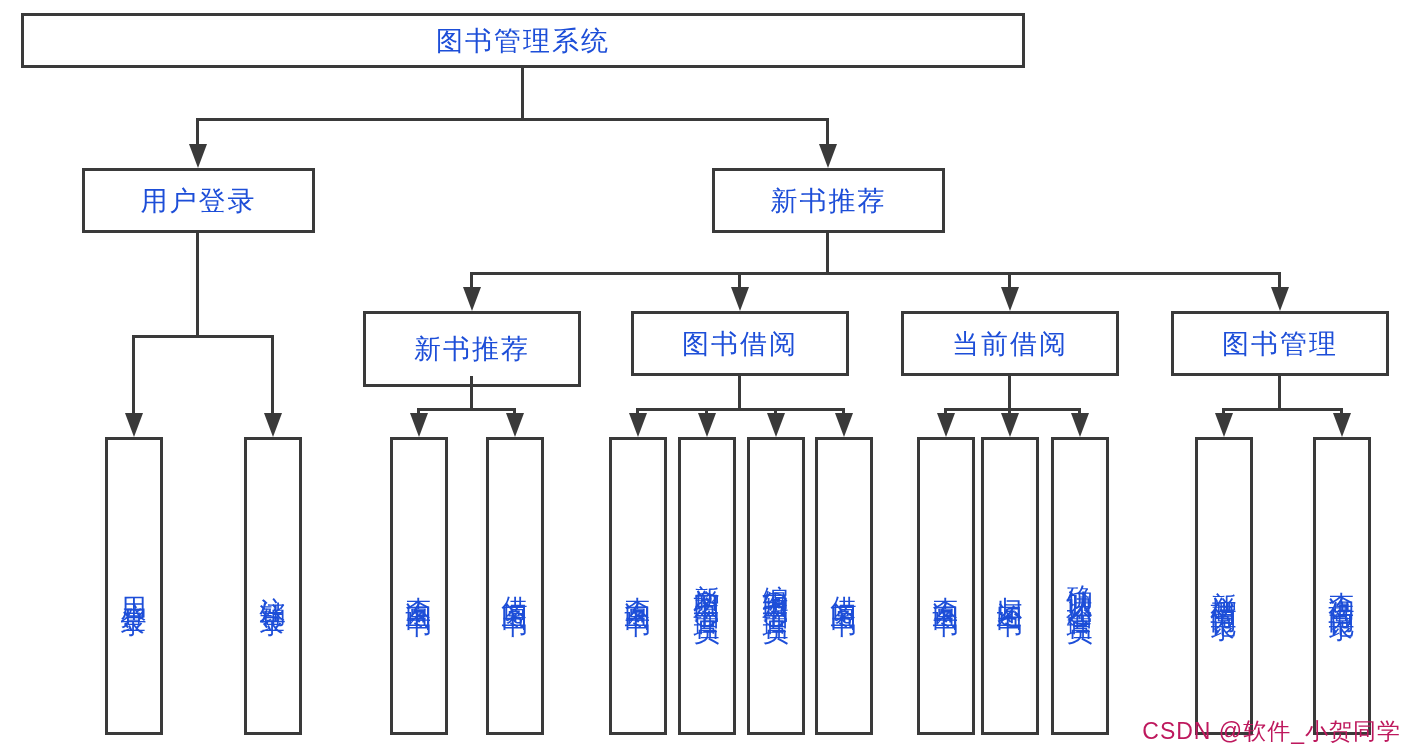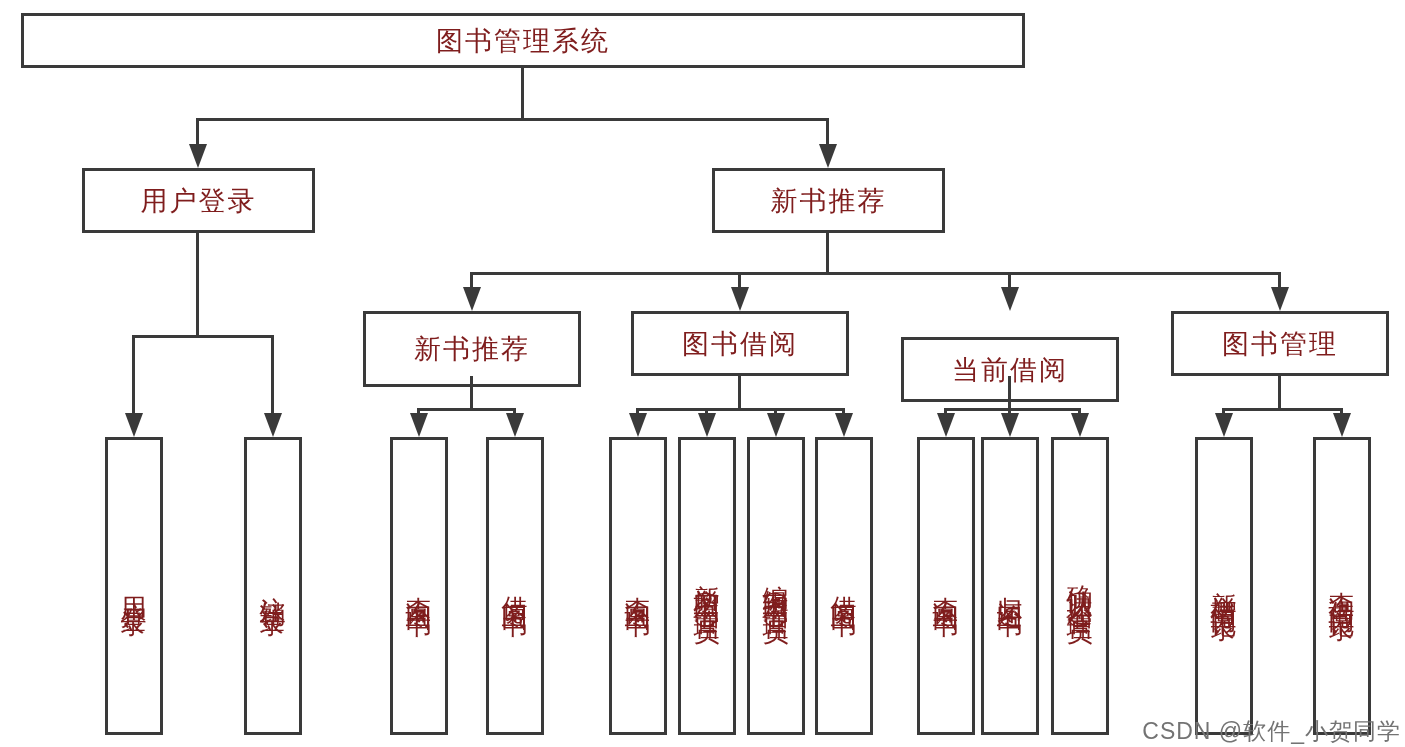--- a/index.html
+++ b/index.html
@@ -2,21 +2,21 @@
 <html><head>
 <meta charset="utf-8">
 <style>
   html,body { margin:0; padding:0; background:#ffffff; }
   #canvas {
     position:relative; width:1405px; height:747px; background:#ffffff;
     font-family:"Liberation Sans", sans-serif; overflow:hidden;
   }
   .node {
     position:absolute; box-sizing:border-box; background:#ffffff;
-    border:3px solid #3a3a3a; color:#7f1d1d;
+    border:3px solid #3a3a3a; color:#1d4ed8;
     display:flex; align-items:center; justify-content:center;
   }
   .h-node { font-size:27px; letter-spacing:2px; white-space:nowrap; }
   .v-node .vtext {
     writing-mode:vertical-rl; text-orientation:mixed;
     font-size:26px; letter-spacing:5px; line-height:1;
   }
   .line  { position:absolute; background:#3a3a3a; }
   .vline { width:3px; }
   .hline { height:3px; }
@@ -70,21 +70,21 @@
   <div class="arrow" style="left:1001px; top:287px;"></div>
   <div class="line vline" style="left:1278px; top:272px; height:17px;"></div>
   <div class="arrow" style="left:1271px; top:287px;"></div>
 
   <div class="node h-node" style="left:363px; top:311px; width:218px; height:76px;">
     <span>新书推荐</span>
   </div>
   <div class="node h-node" style="left:631px; top:311px; width:218px; height:65px;">
     <span>图书借阅</span>
   </div>
-  <div class="node h-node" style="left:901px; top:311px; width:218px; height:65px;margin-top:26px;">
+  <div class="node h-node" style="left:901px; top:311px; width:218px; height:65px;">
     <span>当前借阅</span>
   </div>
   <div class="node h-node" style="left:1171px; top:311px; width:218px; height:65px;">
     <span>图书管理</span>
   </div>
 
   <div class="line vline" style="left:470px; top:376px; height:32px;"></div>
   <div class="line hline" style="left:417px; top:408px; width:99px;"></div>
   <div class="line vline" style="left:417px; top:408px; height:9px;"></div>
   <div class="arrow" style="left:410px; top:413px;"></div>
@@ -155,15 +155,15 @@
     <span class="vtext">确认归还（管理员）</span>
   </div>
 
   <div class="node v-node" style="left:1195px; top:437px; width:58px; height:298px;">
     <span class="vtext">新增借阅记录</span>
   </div>
   <div class="node v-node" style="left:1313px; top:437px; width:58px; height:298px;">
     <span class="vtext">查询借阅记录</span>
   </div>
 
-  <div class="watermark" style="color: #737373;">CSDN @软件_小贺同学</div>
+  <div class="watermark" style="color: #be185d;">CSDN @软件_小贺同学</div>
 
 </div>
 
 </body></html>

